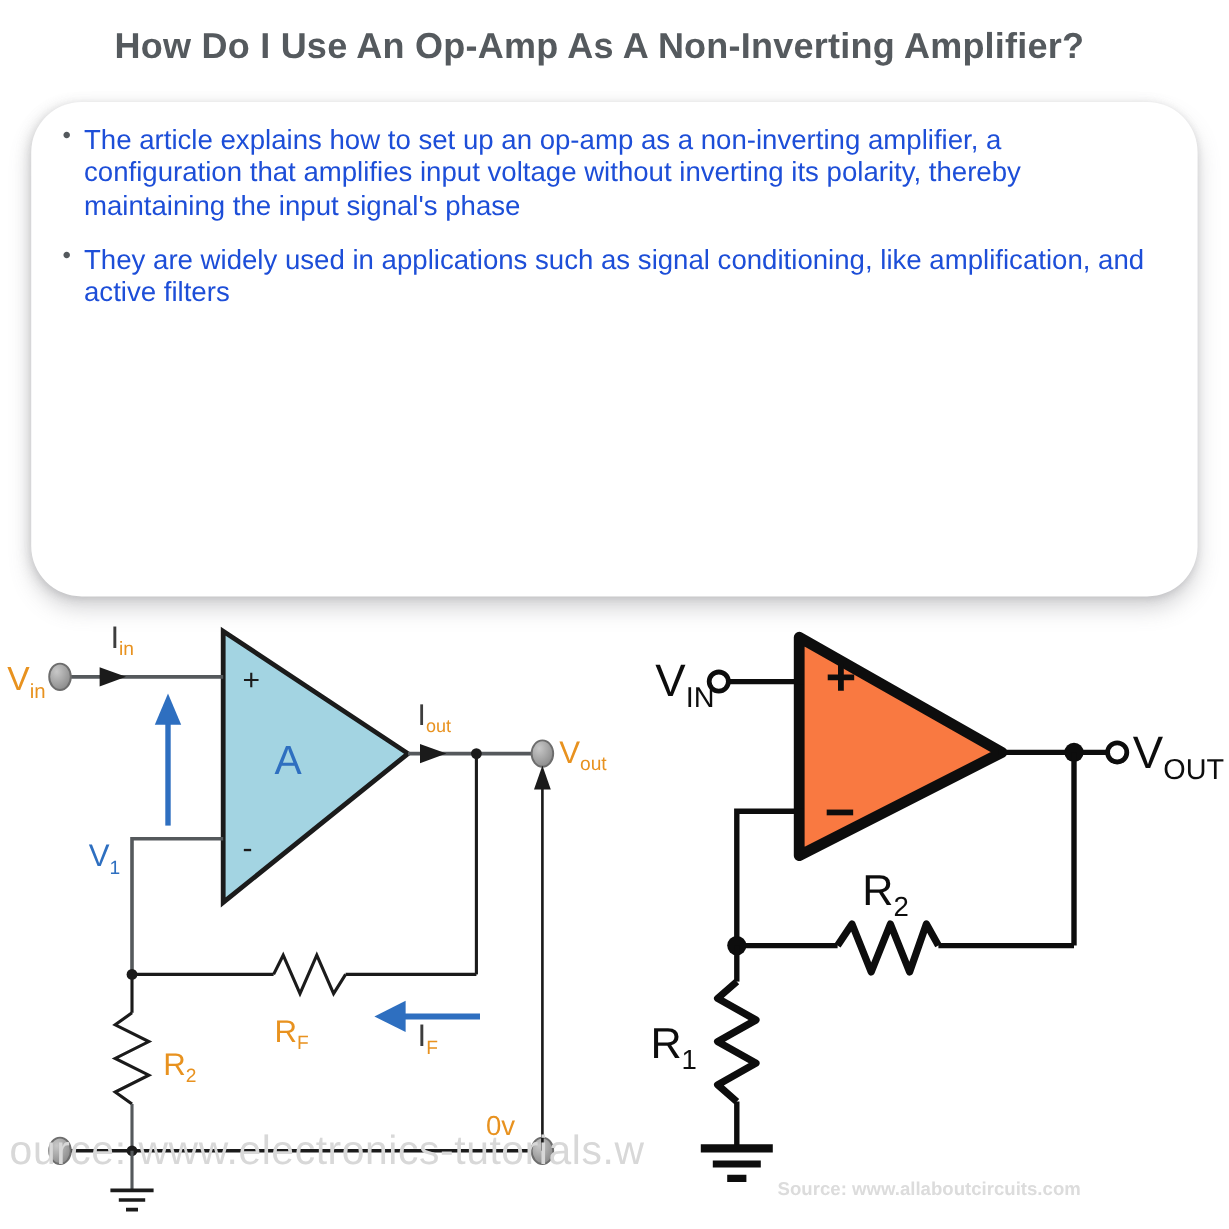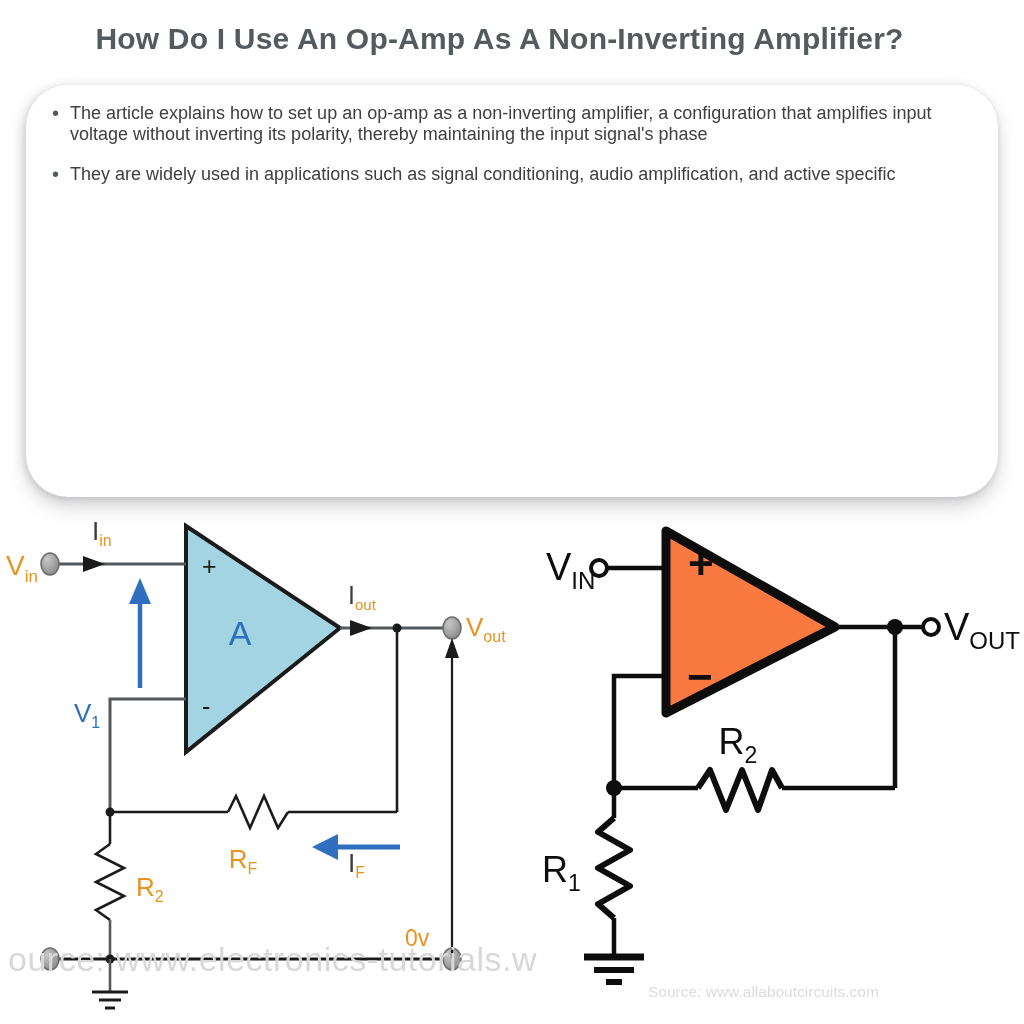--- a/index.html
+++ b/index.html
@@ -46,23 +46,23 @@
   }
   .bullets {
     list-style: none;
     margin: 0;
     padding: 0;
   }
   .bullet {
     position: relative;
     padding-left: 22px;
     margin-bottom: 18px;
-    font-size: 18px;
+    font-size: 23px;
     line-height: 1.19;
-    color: #404040;
+    color: #1d4ed8;
     font-weight: 400;
   }
   .bullet:before {
     content: "\2022";
     position: absolute;
     left: 4px;
     top: -1px;
     font-size: 20px;
     color: #54595d;
   }
@@ -89,32 +89,33 @@
     font-family: "Liberation Sans", sans-serif;
     text-align: right;
   }
   .src-right {
     position: absolute;
     left: 128px;
     top: 483px;
     font-size: 15.5px;
     color: #dcdcdc;
     white-space: nowrap;
+    font-weight: bold;
   }
   svg { display: block; }
 </style>
 </head>
 <body>
 
 <div class="page-title">How Do I Use An Op-Amp As A Non-Inverting Amplifier?</div>
 
 <div class="summary-card">
   <ul class="bullets">
     <li class="bullet">The article explains how to set up an op-amp as a non-inverting amplifier, a configuration that amplifies input voltage without inverting its polarity, thereby maintaining the input signal's phase</li>
-    <li class="bullet">They are widely used in applications such as signal conditioning, audio amplification, and active specific</li>
+    <li class="bullet">They are widely used in applications such as signal conditioning, like amplification, and active filters</li>
   </ul>
 </div>
 
 <div class="figures">
 
   <div class="fig-left">
     <div class="wm-left">ource: www.electronics-tutorials.w</div>
 
     <svg width="520" height="524" viewBox="0 0 520 524">
       <defs>

